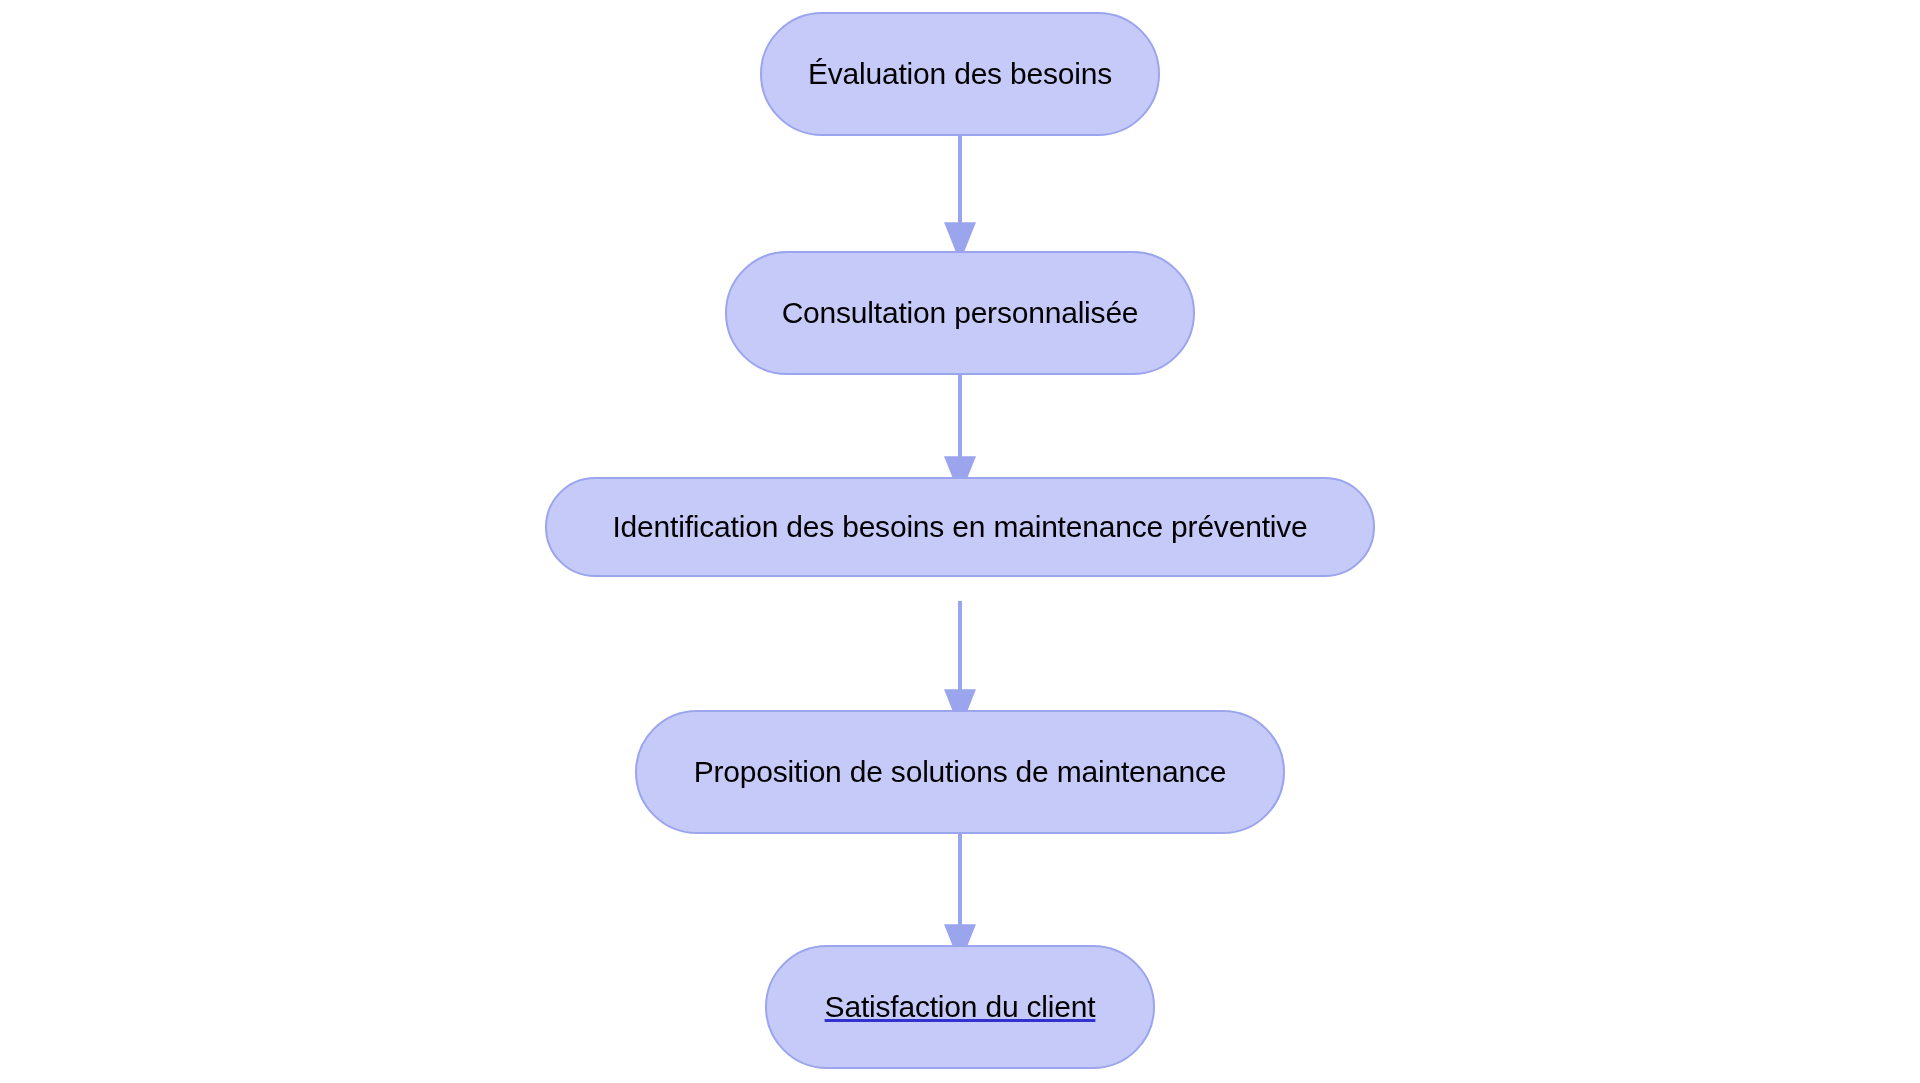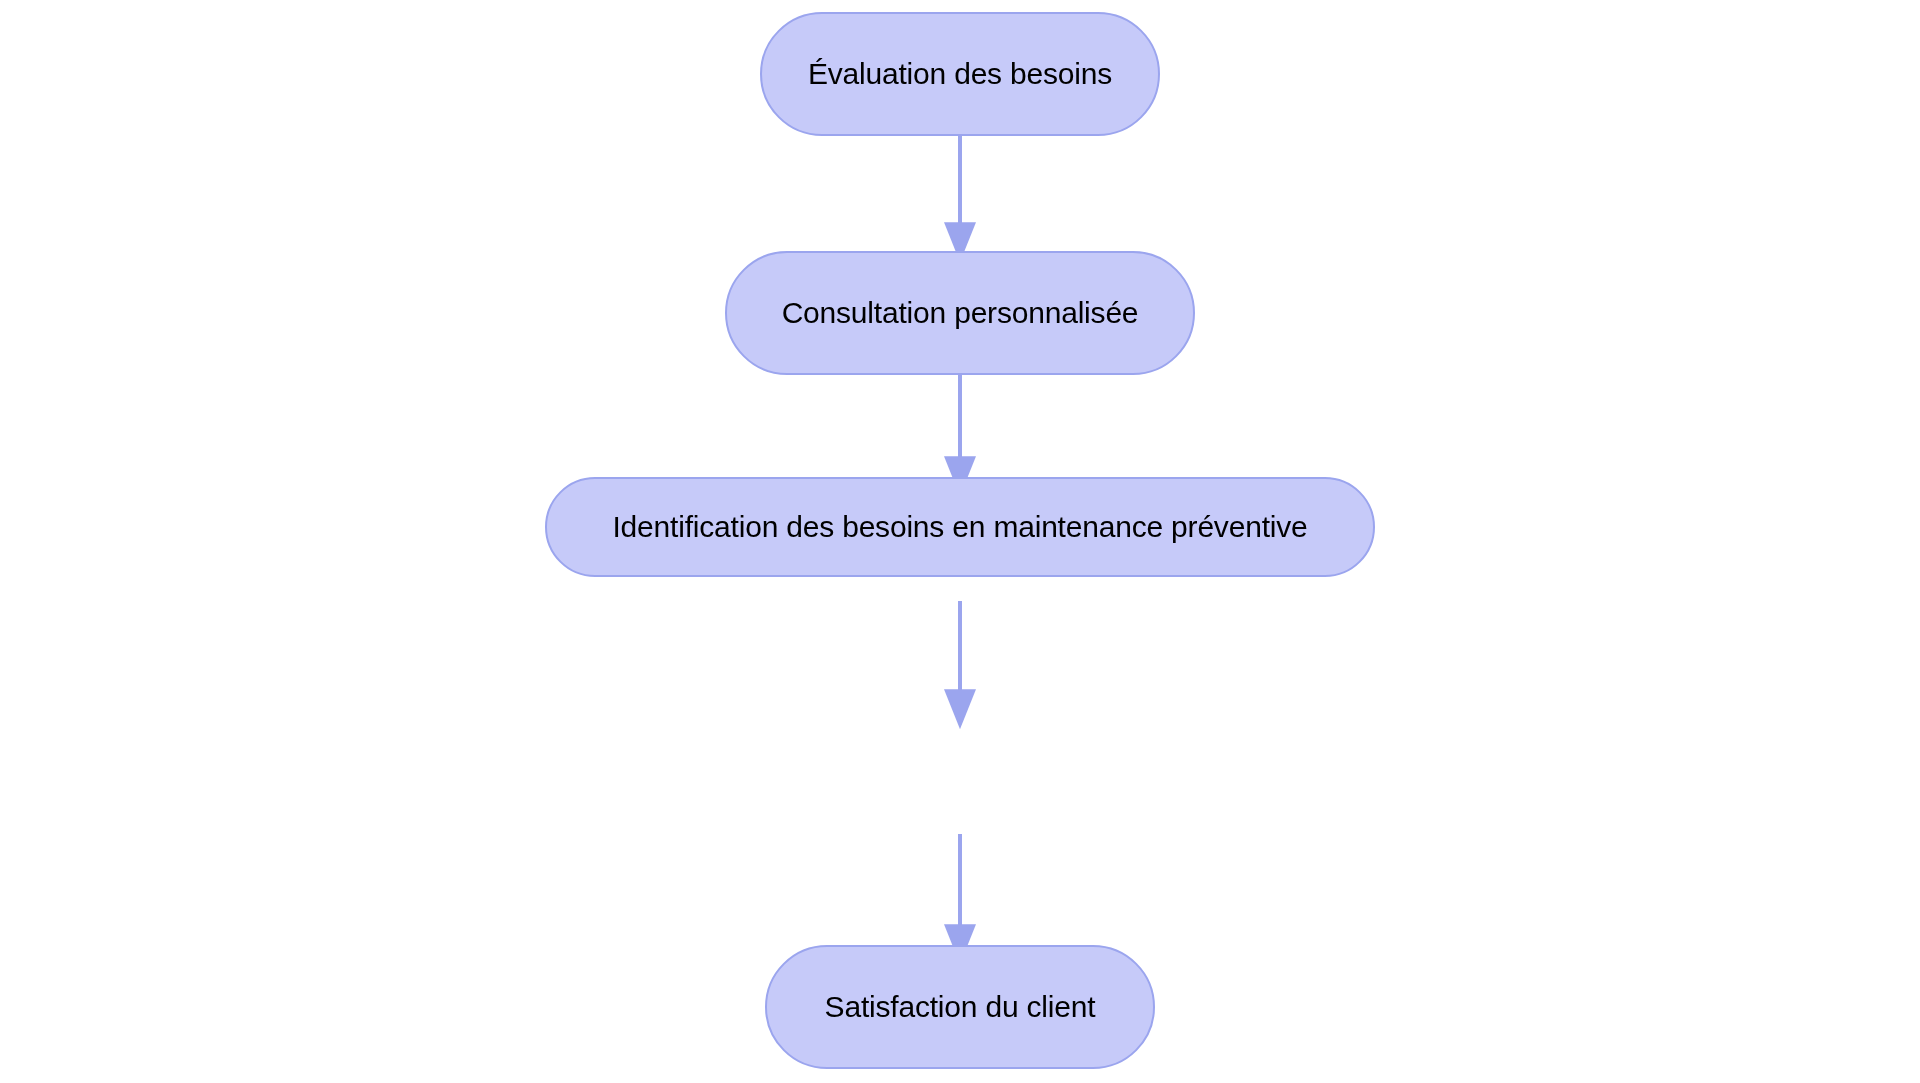--- a/index.html
+++ b/index.html
@@ -44,21 +44,21 @@
     font-size: 30px;
     font-weight: 400;
     letter-spacing: -0.2px;
     color: #000000;
     line-height: 1;
   }
   #node-0 { left: 760px;  top: 12px;  width: 400px; height: 124px; }
   #node-1 { left: 725px;  top: 243px; width: 470px; height: 124px; margin-top: 8px; }
   #node-2 { left: 545px;  top: 477px; width: 830px; height: 100px; }
   #node-3 { left: 635px;  top: 710px; width: 650px; height: 124px; }
-  #node-4 { left: 765px;  top: 945px; width: 390px; height: 124px; }
+  #node-4 { left: 765px;  top: 945px; width: 390px; height: 124px; text-decoration: underline; }
 </style>
 </head>
 <body>
 
 <div id="flowchart-canvas">
 
   <svg id="edge-layer" viewBox="0 0 1920 1083" width="1920" height="1083" xmlns="http://www.w3.org/2000/svg">
     <defs>
       <marker id="arrowhead" markerWidth="10" markerHeight="8" refX="0.2" refY="4" orient="auto" markerUnits="strokeWidth">
         <path d="M0,0 L10,4 L0,8 z" fill="#9ba5ee"></path>
@@ -79,18 +79,21 @@
   </div>
 
   <div class="flow-node" id="node-1">
     <span class="flow-node-label">Consultation personnalisée</span>
   </div>
 
   <div class="flow-node" id="node-2">
     <span class="flow-node-label">Identification des besoins en maintenance préventive</span>
   </div>
 
+  <div class="flow-node" id="node-3">
+    <span class="flow-node-label">Proposition de solutions de maintenance</span>
+  </div>
 
   <div class="flow-node" id="node-4">
     <span class="flow-node-label">Satisfaction du client</span>
   </div>
 
 </div>
 
 </body></html>

